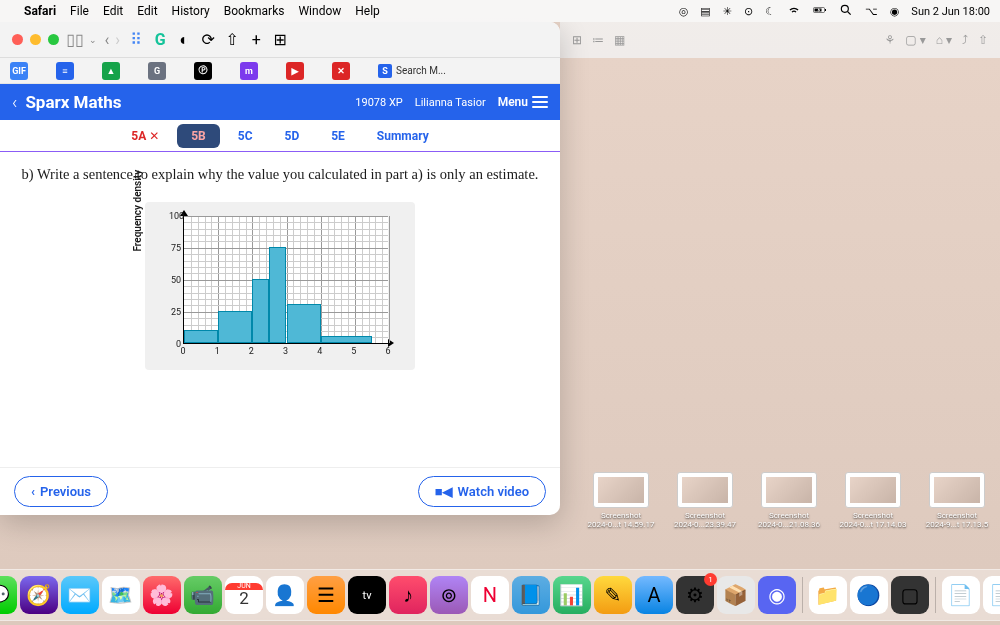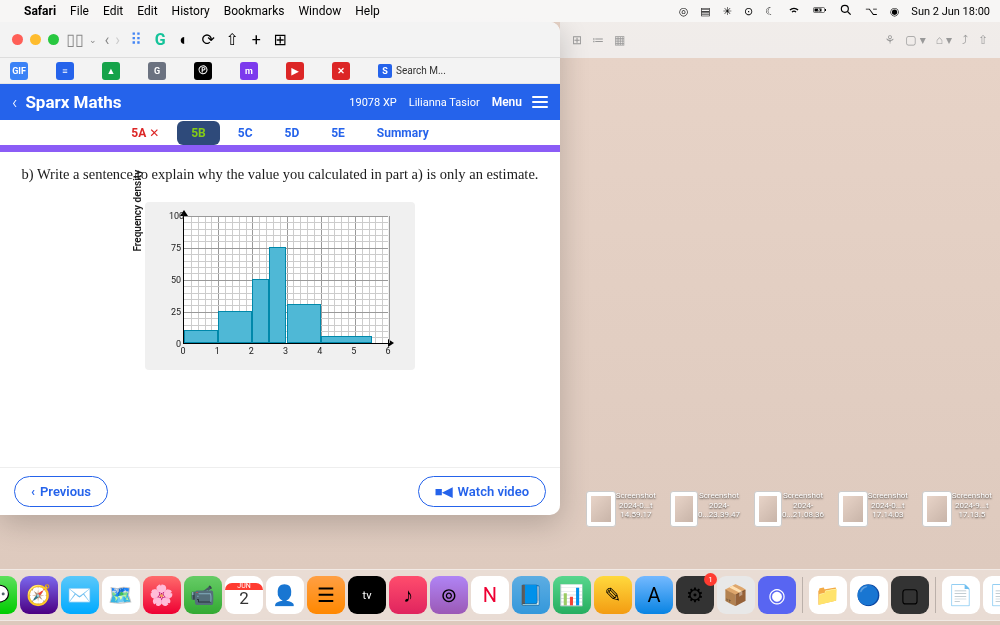--- a/index.html
+++ b/index.html
@@ -19,28 +19,28 @@
 .favbar{height:26px;background:#f3f3f3;display:flex;align-items:center;padding:0 10px;gap:28px;border-bottom:1px solid #e5e5e5}
 .fav{width:18px;height:18px;border-radius:3px;display:flex;align-items:center;justify-content:center;font-size:9px;color:#fff;font-weight:bold}
 .fav.gif{background:#3b82f6}.fav.blue2{background:#2563eb}.fav.green{background:#16a34a}.fav.gray{background:#6b7280}.fav.pin{background:#000;color:#fff}.fav.purple{background:#7c3aed}.fav.yt{background:#dc2626}.fav.red2{background:#dc2626}
 .fav-sparx{display:flex;align-items:center;gap:4px;font-size:10px;color:#333}
 .fav-sparx .sq{width:14px;height:14px;background:#2563eb;border-radius:2px;color:#fff;display:flex;align-items:center;justify-content:center;font-size:9px;font-weight:bold}
 .sparx-header{height:36px;background:#2563eb;color:#fff;display:flex;align-items:center;padding:0 12px;font-size:13px}
 .sparx-header .back{font-size:18px;margin-right:8px;font-weight:300}
 .sparx-header .brand{font-weight:700;font-size:17px}
 .sparx-header .xp{margin-left:auto;font-size:11px}
 .sparx-header .user{margin:0 12px;font-size:11px}
-.sparx-header .menu{font-size:12px;font-weight:600;margin-right:10px}
+.sparx-header .menu{font-size:12px;font-weight:600;margin-right:4px}
 .sparx-header .burger{width:16px;height:12px;display:flex;flex-direction:column;justify-content:space-between}
 .sparx-header .burger span{height:2px;background:#fff;border-radius:1px}
-.tabs{height:32px;display:flex;align-items:center;justify-content:center;gap:4px;border-bottom:7px solid #8b5cf6;padding:4px 16px;background:#fff}
+.tabs{height:32px;display:flex;align-items:center;justify-content:center;gap:4px;border-bottom:1px solid #8b5cf6;padding:4px 16px;background:#fff}
 .tab{padding:5px 14px;border-radius:6px;font-size:12px;font-weight:700;color:#2563eb;cursor:pointer}
 .tab.done{color:#dc2626}
 .tab.done::after{content:" ✕";font-weight:400}
-.tab.active{background:#2e4a7a;color:#84cc16}
+.tab.active{background:#2e4a7a;color:#fca5a5}
 .tab.summary{color:#2563eb}
 .content{flex:1;padding:12px 20px;overflow:hidden;text-align:center;color:#1a1a1a}
 .content .intro{font-size:15px;line-height:1.4;margin-bottom:14px;font-family:Georgia,serif}
 .content .q{font-size:14.5px;line-height:1.5;margin-bottom:10px;font-family:Georgia,serif}
 .chart-wrap{display:inline-block;background:#f0f0f0;padding:10px 18px 8px 6px;border-radius:4px;margin-top:6px}
 .chart{position:relative;width:246px;height:150px}
 .ylabel{position:absolute;left:-14px;top:50%;transform:rotate(-90deg) translateX(50%);transform-origin:left center;font-size:10px;font-weight:600}
 .plot{position:absolute;left:32px;top:4px;width:205px;height:128px;border-left:1.5px solid #000;border-bottom:1.5px solid #000;background:#fff}
 .grid-v,.grid-h{position:absolute;background:#ccc}
 .grid-v{width:1px;height:100%;top:0}
@@ -52,21 +52,21 @@
 .arrow-x{position:absolute;right:-6px;bottom:-4px;width:0;height:0;border-left:6px solid #000;border-top:4px solid transparent;border-bottom:4px solid transparent}
 .arrow-y{position:absolute;left:-4px;top:-6px;width:0;height:0;border-bottom:6px solid #000;border-left:4px solid transparent;border-right:4px solid transparent}
 .footer{height:48px;display:flex;align-items:center;justify-content:space-between;padding:0 14px;border-top:1px solid #eee}
 .btn{padding:7px 16px;border-radius:18px;font-size:13px;font-weight:600;border:1.5px solid;cursor:pointer;display:flex;align-items:center;gap:5px}
 .btn.prev{color:#2563eb;border-color:#2563eb;background:#fff}
 .btn.video{color:#2563eb;border-color:#2563eb;background:#fff}
 .btn.answer{background:#2563eb;color:#fff;border-color:#2563eb;padding:8px 22px}
 .side-toolbar{position:absolute;top:22px;left:560px;right:0;height:36px;background:rgba(243,243,243,0.8);display:flex;align-items:center;padding:0 12px;gap:10px;color:#999;font-size:12px}
 .side-toolbar .search{flex:0 0 150px;height:24px;background:rgba(255,255,255,0.5);border:1px solid #ddd;border-radius:6px;display:flex;align-items:center;padding:0 8px;color:#aaa;font-size:11px;margin-left:auto;gap:4px}
 .desktop-icons{position:absolute;right:8px;bottom:95px;display:flex;gap:14px;flex-wrap:wrap;justify-content:flex-end;width:420px}
-.dicon{display:flex;flex-direction:row;align-items:flex-start;width:70px}
+.dicon{display:flex;flex-direction:column;align-items:center;width:70px}
 .dicon .thumb{width:56px;height:36px;background:#fff;border:1px solid #ccc;border-radius:3px;margin-bottom:3px;position:relative;overflow:hidden}
 .dicon .thumb::after{content:"";position:absolute;inset:4px;background:linear-gradient(135deg,#e8d4c8,#c8b4a8)}
 .dicon .lbl{font-size:8px;color:#fff;text-align:center;text-shadow:0 1px 2px rgba(0,0,0,0.8);line-height:1.2}
 .dock{position:absolute;bottom:4px;left:50%;transform:translateX(-50%);height:52px;background:rgba(255,255,255,0.35);backdrop-filter:blur(10px);border-radius:14px;display:flex;align-items:center;padding:0 8px;gap:3px;border:1px solid rgba(255,255,255,0.4)}
 .dock-item{width:38px;height:38px;border-radius:9px;display:flex;align-items:center;justify-content:center;font-size:20px;position:relative}
 .dock-sep{width:1px;height:36px;background:rgba(0,0,0,0.2);margin:0 3px}.di3{background:linear-gradient(180deg,#5de05d,#0c0)}.di4{background:linear-gradient(180deg,#7b68ee,#4b0082)}.di5{background:linear-gradient(180deg,#5ac8fa,#0af)}.di6{background:#fff}.di7{background:linear-gradient(180deg,#ff6b6b,#e03)}.di8{background:linear-gradient(180deg,#6c6,#3a3)}.di9{background:#fff;color:#333;font-size:13px;flex-direction:column;line-height:1}.di10{background:#fff}.di11{background:linear-gradient(180deg,#ff9f43,#f80)}.di12{background:#000;color:#fff}.di13{background:linear-gradient(180deg,#ff4d6d,#e0245e)}.di14{background:linear-gradient(180deg,#b084f5,#9b59b6)}.di15{background:#fff;color:#e03}.di16{background:linear-gradient(180deg,#5dade2,#3498db)}.di17{background:linear-gradient(180deg,#58d68d,#27ae60)}.di18{background:linear-gradient(180deg,#ffd93d,#f39c12)}.di19{background:linear-gradient(180deg,#74b9ff,#0984e3)}.di20{background:#333}.di21{background:#e8e8e8}.di22{background:#5865f2}.di23{background:#fff}.di24{background:#fff}.di25{background:#333}
 .dock .badge{position:absolute;top:-3px;right:-3px;background:#ff3b30;color:#fff;font-size:8px;width:13px;height:13px;border-radius:50%;display:flex;align-items:center;justify-content:center}
 </style>
 </head>
 <body>

